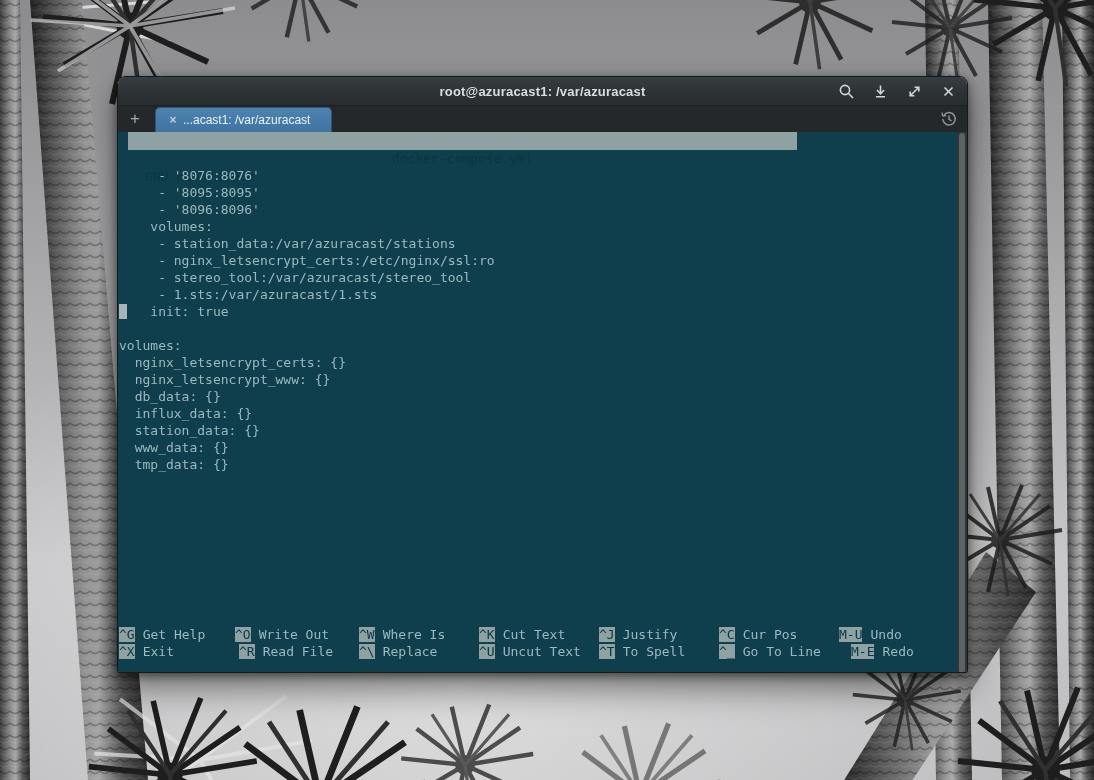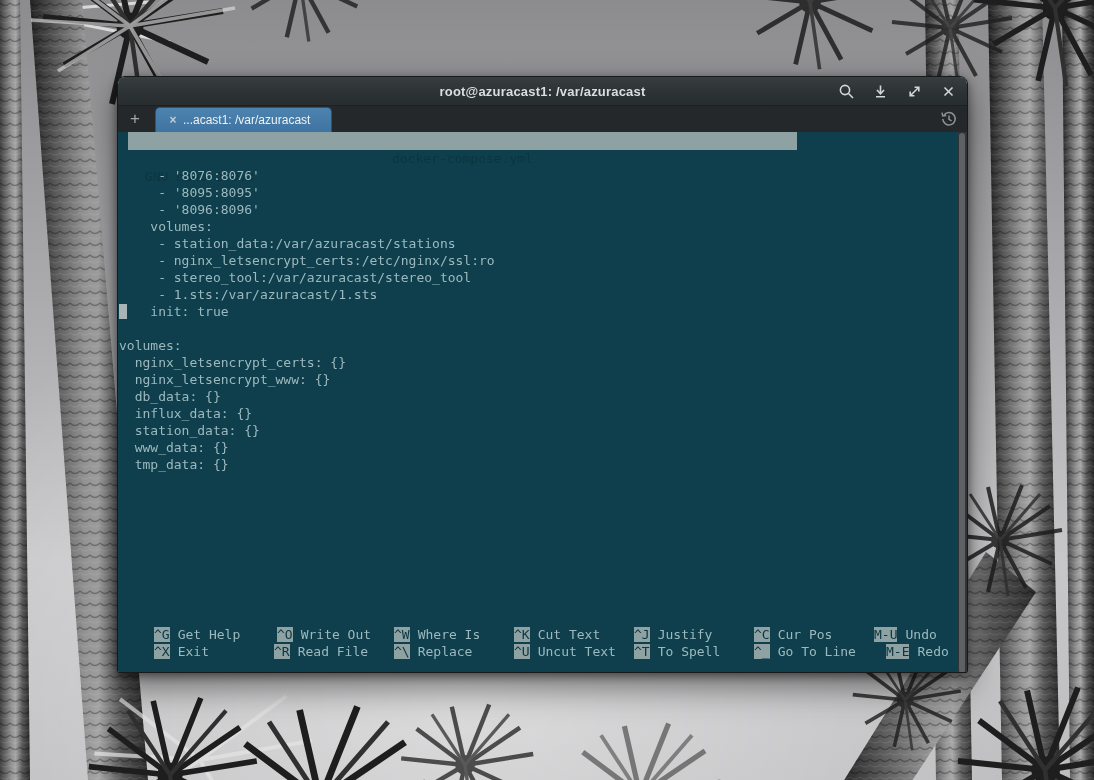--- a/index.html
+++ b/index.html
@@ -70,21 +70,21 @@
     position:absolute; left:10px; top:0; width:669px; height:18px;
     background:#8fa2a3; color:#0b3641; line-height:18px; white-space:pre;
   }
   .nano-header .fname { position:absolute; left:0; right:0; text-align:center; }
   .nano-header .ver { position:absolute; left:9px; }
   #nano-lines { position:absolute; left:1px; top:18px; width:973px; }
   .eline { white-space:pre; min-height:17px; }
   #cursor {
     position:absolute; width:8px; height:15px; background:#a7b5b6; top:172px; left:1px;
   }
-  .shortcut-row { position:absolute; left:1px; width:839px; height:17px;margin-left:35px; }
+  .shortcut-row { position:absolute; left:1px; width:839px; height:17px; }
   .sc-item { position:absolute; top:0; white-space:pre; }
   .sc-key { background:#8fa2a3; color:#0b3641; }
   .sc-label { color:#9cb9bf; margin-left:8px; }
 
   .scrollbar-trough {
     position:absolute; right:0; top:0; width:10px; height:542px; background:#303437;
   }
   .scrollbar-thumb {
     position:absolute; left:2px; top:1px; width:6px; height:540px;
     background:#5d6163; border-radius:3px; cursor:pointer;
@@ -239,21 +239,21 @@
         <div class="eline">  db_data: {}</div>
         <div class="eline">  influx_data: {}</div>
         <div class="eline">  station_data: {}</div>
         <div class="eline">  www_data: {}</div>
         <div class="eline">  tmp_data: {}</div>
       </div>
     <div id="cursor" style="top: 172px; left: 1px;"></div>
 
     <div class="shortcut-row" id="sc-row-0" style="top:494px">
         <span class="sc-item" style="left: 0px;"><span class="sc-key">^G</span><span class="sc-label">Get Help</span></span>
-        <span class="sc-item" style="left: 123px;"><span class="sc-key">^O</span><span class="sc-label">Write Out</span></span>
+        <span class="sc-item" style="left: 116px;"><span class="sc-key">^O</span><span class="sc-label">Write Out</span></span>
         <span class="sc-item" style="left: 240px;"><span class="sc-key">^W</span><span class="sc-label">Where Is</span></span>
         <span class="sc-item" style="left: 360px;"><span class="sc-key">^K</span><span class="sc-label">Cut Text</span></span>
         <span class="sc-item" style="left: 480px;"><span class="sc-key">^J</span><span class="sc-label">Justify</span></span>
         <span class="sc-item" style="left: 600px;"><span class="sc-key">^C</span><span class="sc-label">Cur Pos</span></span>
         <span class="sc-item" style="left: 720px;"><span class="sc-key">M-U</span><span class="sc-label">Undo</span></span>
       </div>
     <div class="shortcut-row" id="sc-row-1" style="top:511px">
         <span class="sc-item" style="left: 0px;"><span class="sc-key">^X</span><span class="sc-label">Exit</span></span>
         <span class="sc-item" style="left: 120px;"><span class="sc-key">^R</span><span class="sc-label">Read File</span></span>
         <span class="sc-item" style="left: 240px;"><span class="sc-key">^\</span><span class="sc-label">Replace</span></span>

